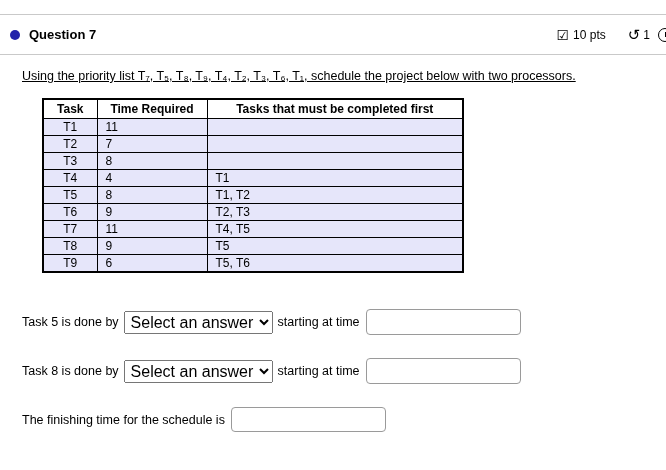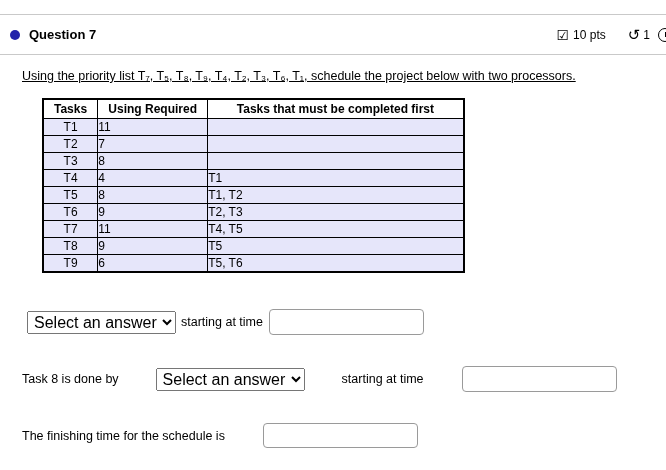--- a/index.html
+++ b/index.html
@@ -45,30 +45,30 @@
   .task-table{
     border-collapse:collapse;margin:15px 0 0 42px;
     border:2px solid #000;font-size:12px;
   }
   .task-table th{
     border:1px solid #000;background:#fff;font-weight:bold;
     padding:2px 10px;text-align:center;font-size:12px;
   }
   .task-table td{
     border:1px solid #000;background:var(--row-color);
-    padding:1px 0;height:17px;font-size:12px;
+    padding:1px 8px;height:17px;font-size:12px;
   }
   .task-table td.col0{width:54px;text-align:center;}
   .task-table td.col1{width:110px;text-align:left;}
   .task-table td.col2{width:256px;text-align:left;}
   .answer-row{
     margin-left:22px;display:flex;align-items:center;font-size:12.5px;
   }
   .answer-row.first{margin-top:36px;}
-  .answer-row.next{margin-top:31px;gap:32px;}
+  .answer-row.next{margin-top:23px;}
   .answer-row select{
     font-family:"Liberation Sans","DejaVu Sans",sans-serif;
     font-size:16px;padding:1px 2px;margin:0 5px;
   }
   .time-input{
     width:155px;height:26px;border:1px solid #9a9a9a;border-radius:4px;
     margin-left:6px;font-size:12.5px;padding:0 6px;
     font-family:"Liberation Sans","DejaVu Sans",sans-serif;
   }
   .finish-input{height:25px;width:155px;}
@@ -94,22 +94,22 @@
     </div>
   </div>
 
   <hr class="rule">
 
   <p class="prompt">Using the priority list T₇, T₅, T₈, T₉, T₄, T₂, T₃, T₆, T₁, schedule the project below with two processors.</p>
 
   <table class="task-table">
     <thead>
       <tr>
-        <th>Tasks</th>
-        <th>Using Required</th>
+        <th>Task</th>
+        <th>Time Required</th>
         <th>Tasks that must be completed first</th>
       </tr>
     </thead>
     <tbody>
         <tr>
           <td class="col0">T1</td>
           <td class="col1">11</td>
           <td class="col2"></td>
         </tr>
         <tr>
@@ -149,20 +149,21 @@
         </tr>
         <tr>
           <td class="col0">T9</td>
           <td class="col1">6</td>
           <td class="col2">T5, T6</td>
         </tr>
       </tbody>
   </table>
 
   <div class="answer-row first">
+    <span>Task 5 is done by</span>
     <select>
       <option>Select an answer</option>
     </select>
     <span>starting at time</span>
     <input type="text" class="time-input" value="" style="">
   </div>
 
   <div class="answer-row next">
     <span>Task 8 is done by</span>
     <select>

